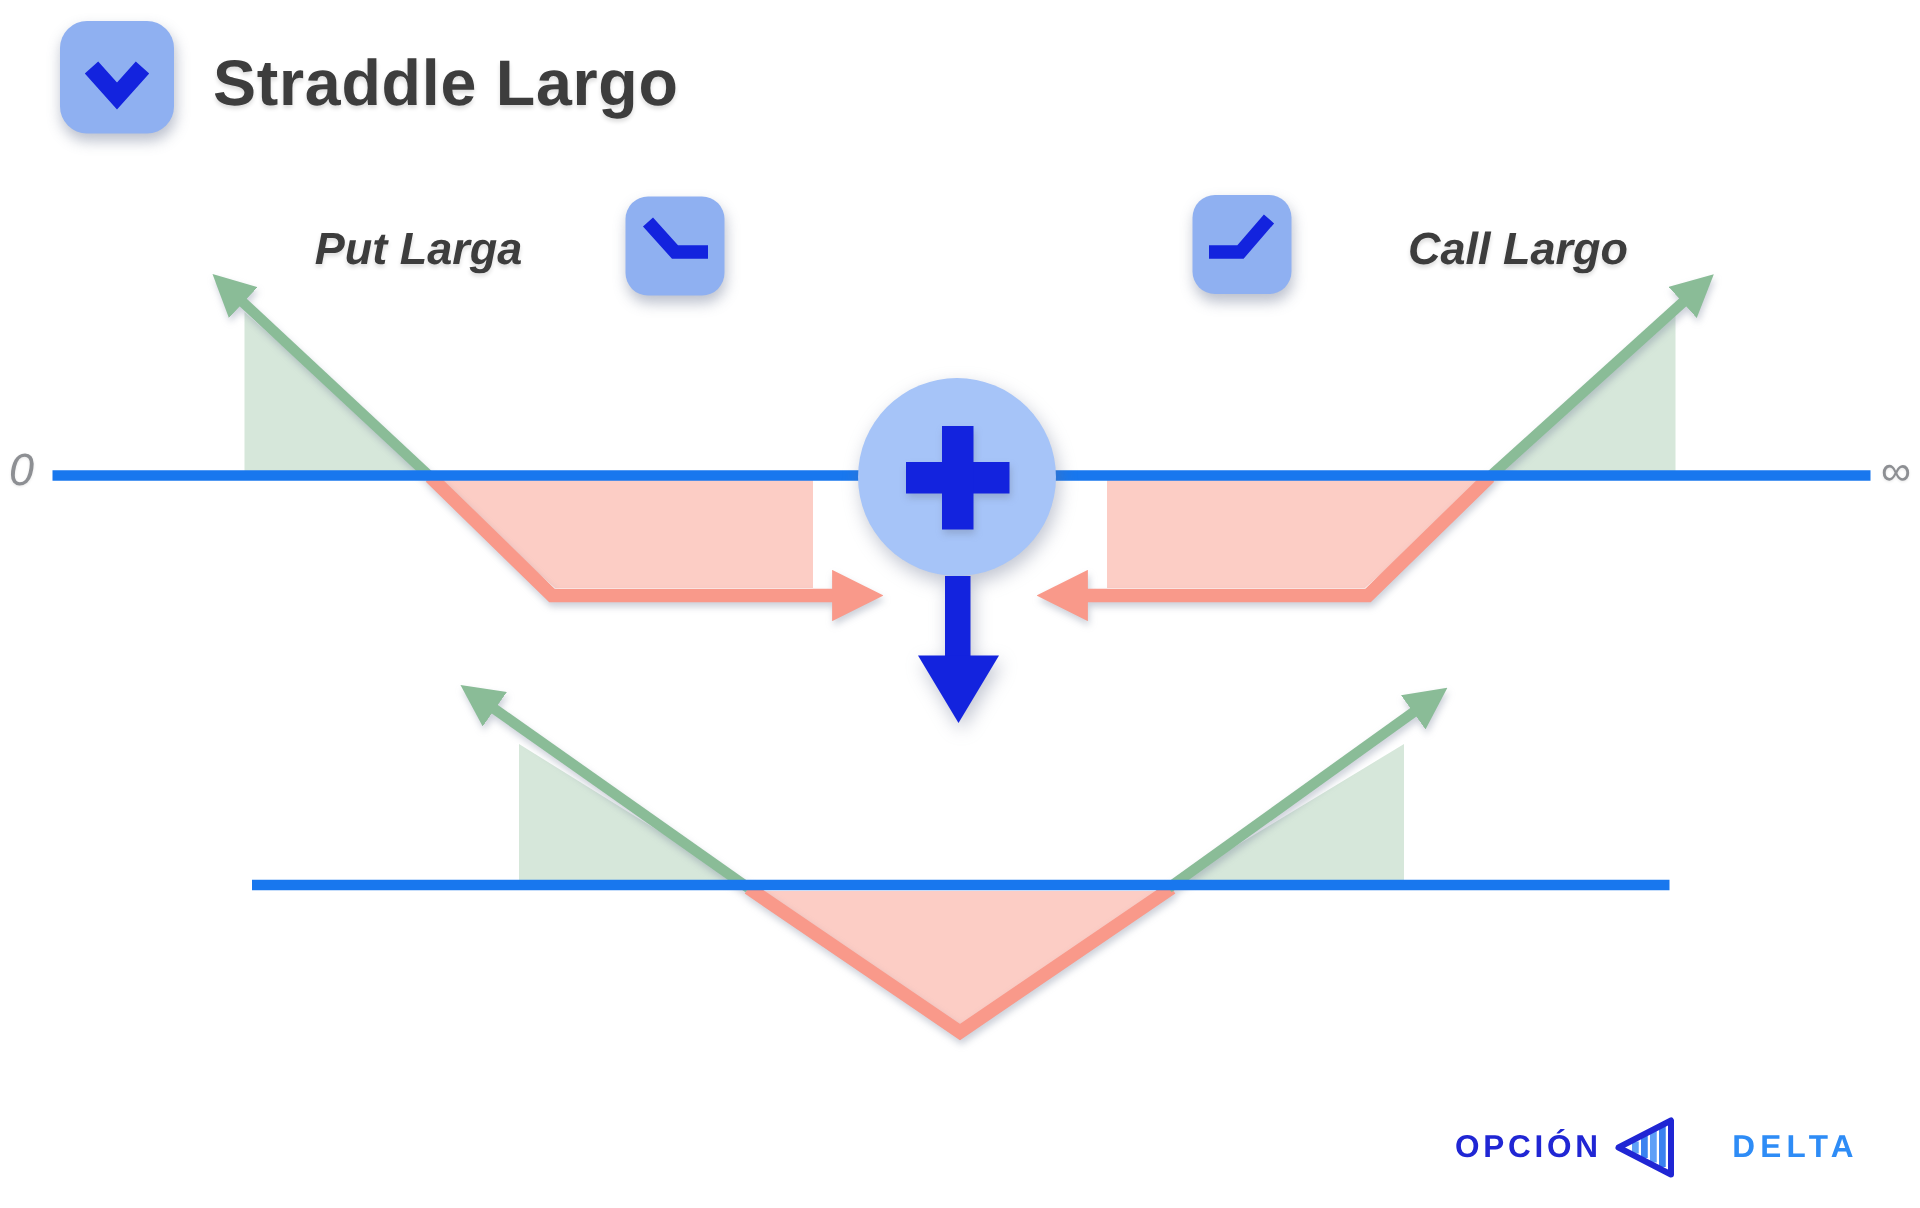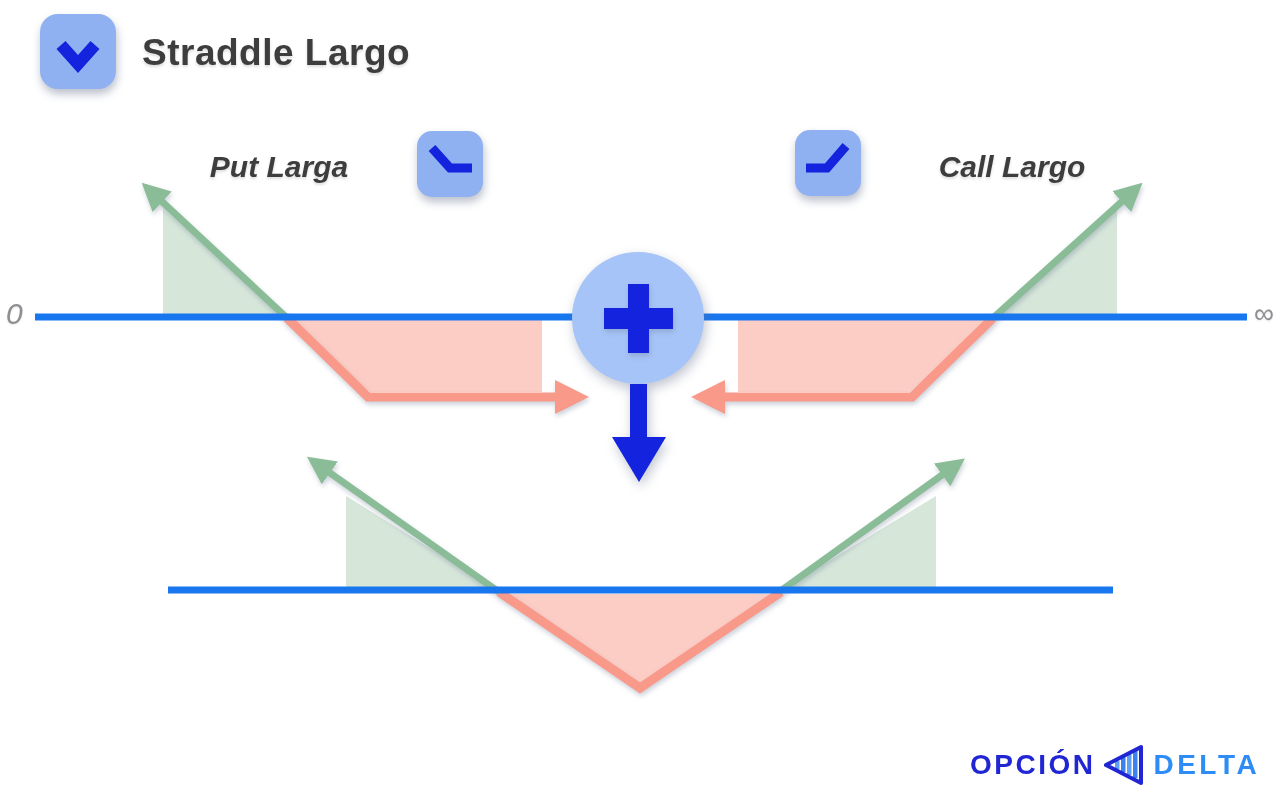--- a/index.html
+++ b/index.html
@@ -4,21 +4,21 @@
 <style>
   html,body{margin:0;padding:0;}
   body{
     width:1280px;height:805px;position:relative;overflow:hidden;
     background:#ffffff;
     font-family:"Liberation Sans","DejaVu Sans",sans-serif;
   }
   .abs{position:absolute;}
   
   .title{
-    left:142px;top:32px;font-size:37px;font-weight:600;color:var(--text-dark,#3d3d3d);
+    left:142px;top:32px;font-size:43px;font-weight:600;color:var(--text-dark,#3d3d3d);
     letter-spacing:.5px;text-shadow:0 2px 3px rgba(0,0,0,.14);
   }
   .panel-label{
     top:150px;font-size:30px;font-style:italic;font-weight:600;color:var(--text-dark,#3d3d3d);
     transform:translateX(-50%);text-shadow:0 2px 3px rgba(0,0,0,.14);white-space:nowrap;
   }
   .axis-label{
     font-size:30px;font-style:italic;color:var(--label-gray,#8d8f93);
     text-shadow:0 1px 2px rgba(0,0,0,.1);
   }
@@ -38,21 +38,21 @@
   .circle-bg{fill:var(--circle-bg,#a6c4f8);}
   .mk-g{fill:var(--green-stroke,#8abc97);}
   .mk-s{fill:var(--salmon-stroke,#f9998a);}
   .glyph{stroke:var(--dark-blue,#1323de);fill:none;}
   .sh{filter:drop-shadow(1px 3px 2.5px rgba(110,120,145,.35));}
   .sh-big{filter:drop-shadow(2px 5px 6px rgba(100,110,140,.4));}
   
   .logo{
     left:970px;top:742px;display:flex;align-items:center;gap:5px;
   }
-  .logo-word{font-size:28px;font-weight:bold;letter-spacing:2.5px;}
+  .logo-word{font-size:21px;font-weight:bold;letter-spacing:2.5px;}
   .logo-navy{color:var(--logo-navy,#2026d4);}
   .logo-azure{color:var(--logo-azure,#2e8cf6);}
   .logo-tri{stroke:var(--logo-navy,#2026d4);stroke-width:4;fill:none;stroke-linejoin:round;}
 </style>
 </head>
 <body>
 
 <svg class="abs" style="left:0;top:0" width="1280" height="805" viewBox="0 0 1280 805">
   <defs>
     <marker id="ah-green" viewBox="0 0 10 10" refX="3" refY="5" markerWidth="4" markerHeight="4" orient="auto-start-reverse">
@@ -131,14 +131,14 @@
 
 <div class="abs logo">
   <span class="logo-word logo-navy">OPCIÓN</span>
   <svg width="48" height="46" viewBox="0 0 48 46">
     <rect x="15" y="19" width="4.5" height="8" style="fill:var(--logo-bar-light,#5ea0f7)"></rect>
     <rect x="21" y="15" width="4.5" height="15" style="fill:var(--logo-bar-dark,#3b82f0)"></rect>
     <rect x="27" y="11" width="4.5" height="22" style="fill:var(--logo-bar-light,#5ea0f7)"></rect>
     <rect x="33" y="8" width="4.5" height="28" style="fill:var(--logo-bar-dark,#3b82f0)"></rect>
     <path class="logo-tri" d="M41,5 L41,41 L6,23 Z"></path>
   </svg>
-  <span class="logo-word logo-azure" style="letter-spacing:3.5px;">DELTA</span>
+  <span class="logo-word logo-azure" style="letter-spacing:3.5px;margin-left:29px;">DELTA</span>
 </div>
 
 </body></html>

